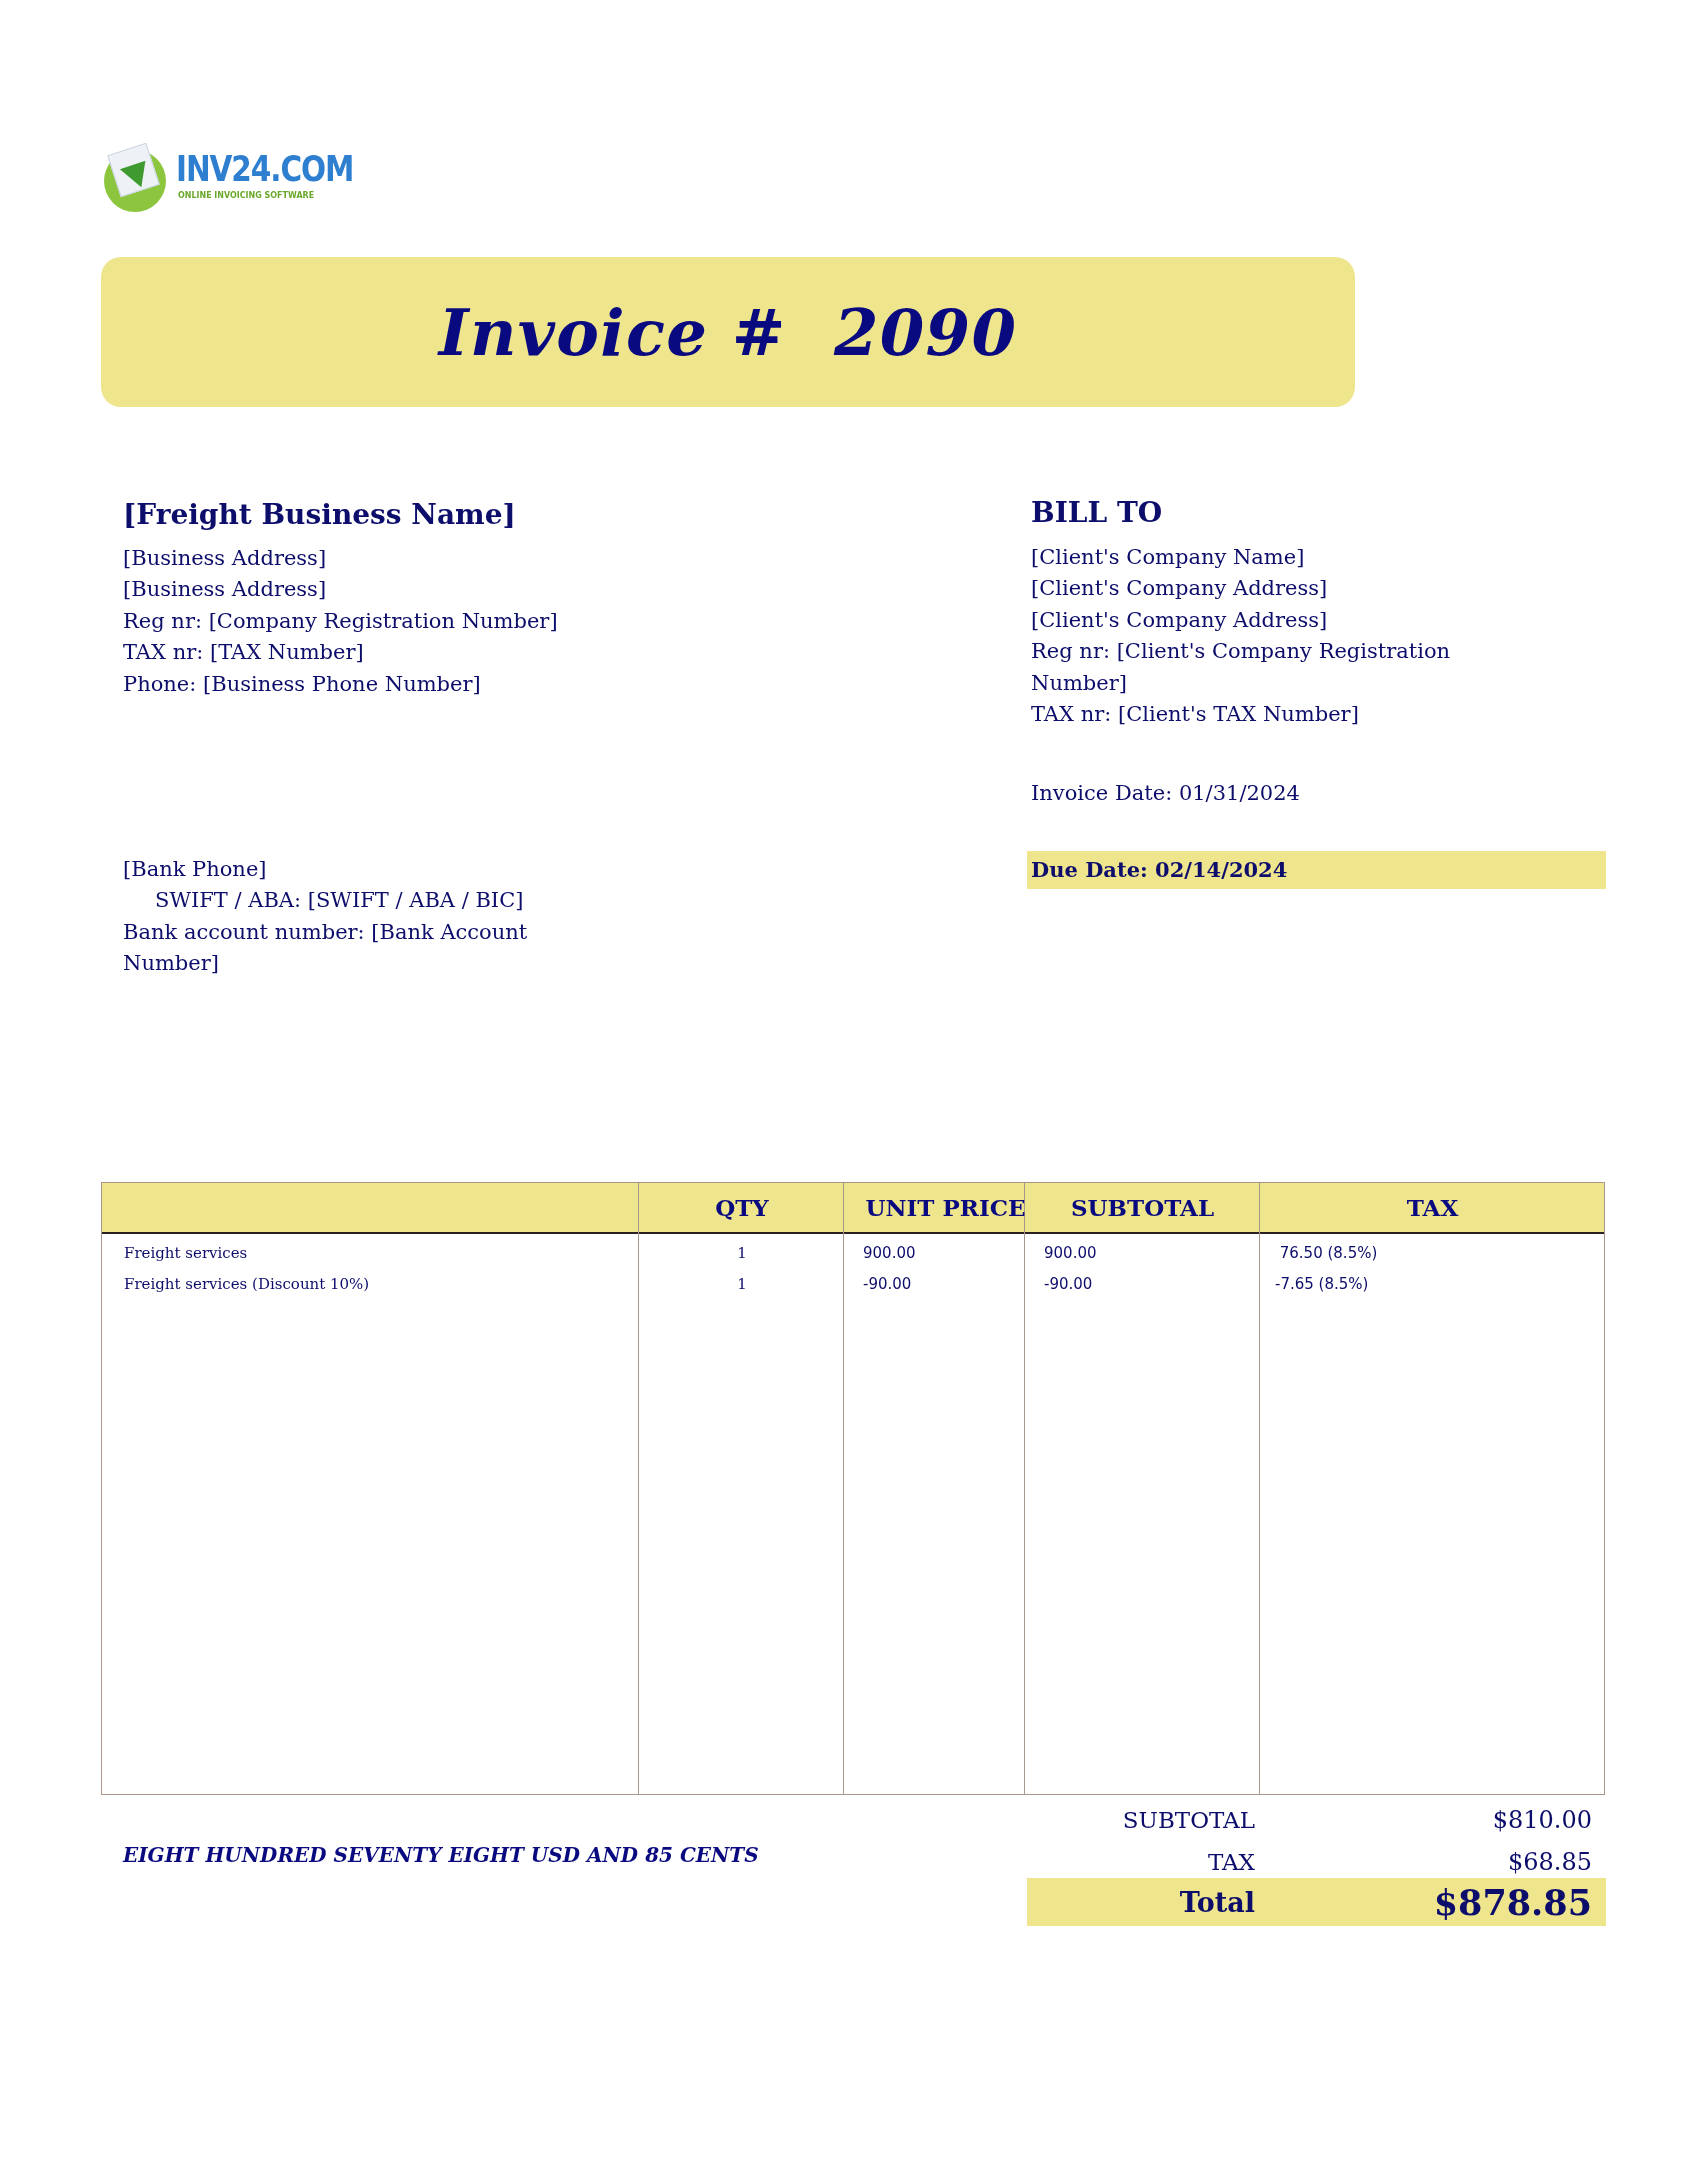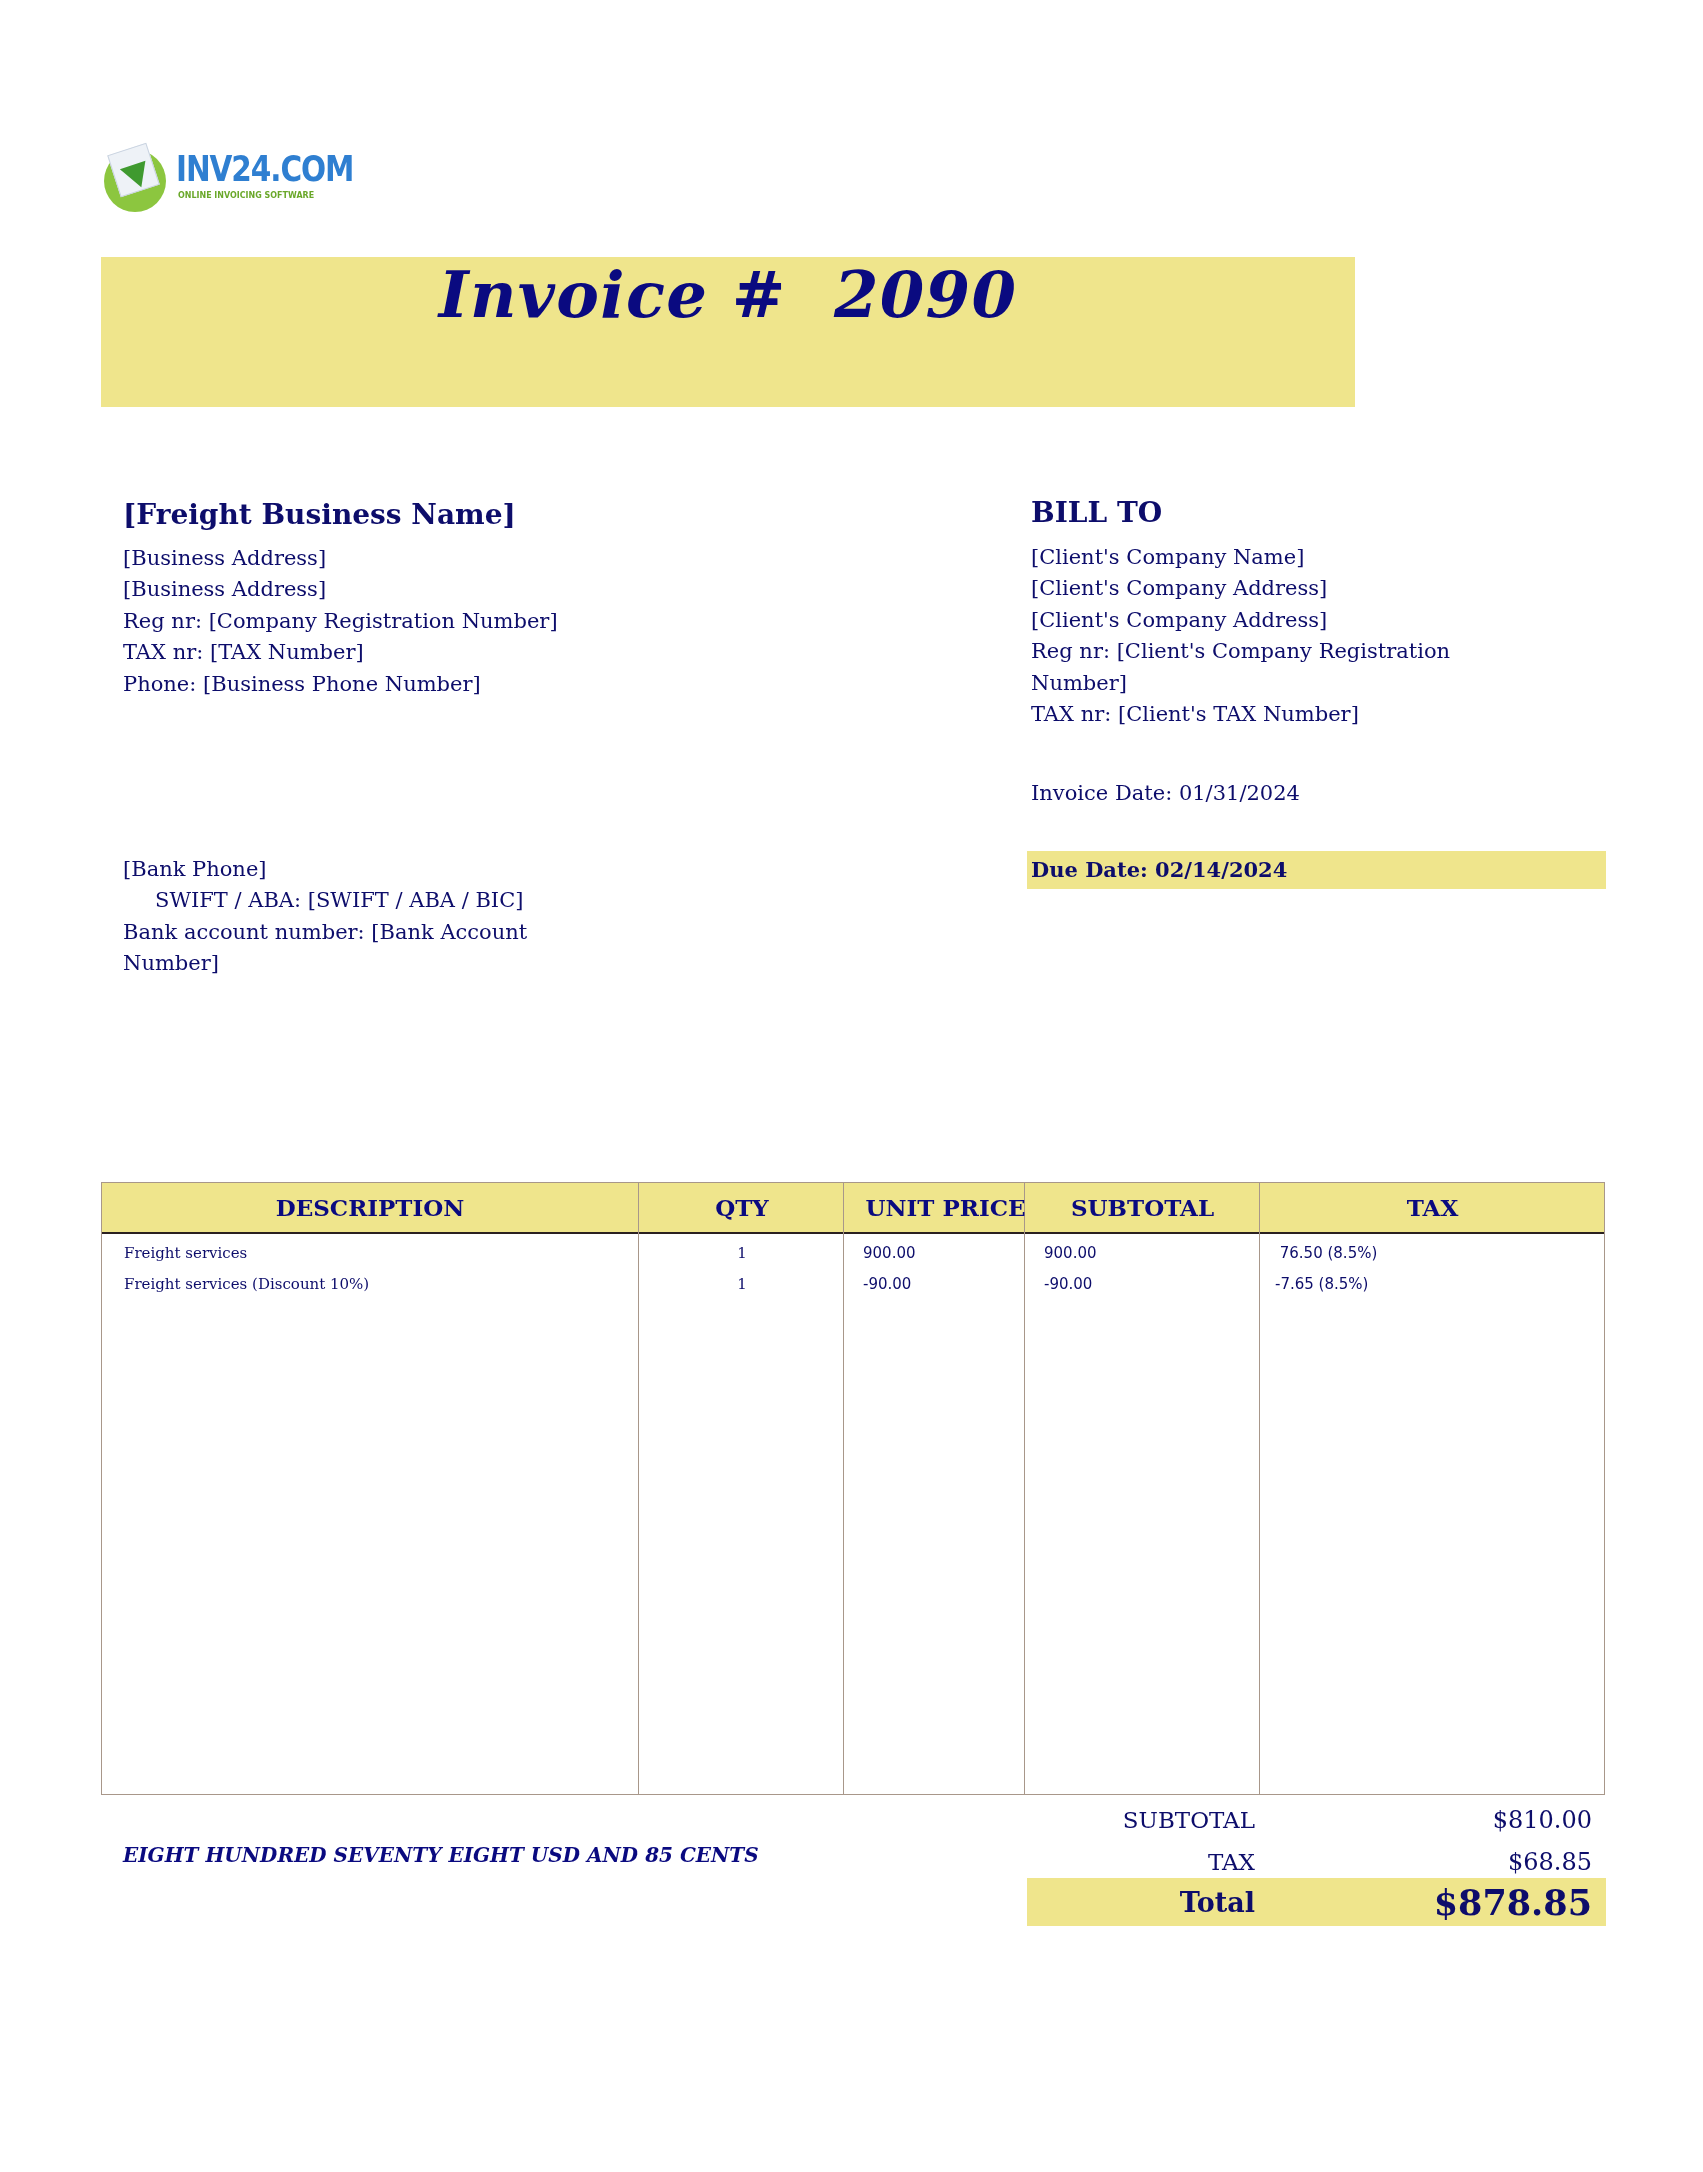--- a/index.html
+++ b/index.html
@@ -14,21 +14,21 @@
   #logo .circle { position:absolute; left:0; top:5.4px; width:62px; height:62px; border-radius:50%; background:#8cc63f; }
   #logo .paper { position:absolute; left:9.4px; top:2.7px; width:39px; height:42px; background:#eef2f7; border:0.7px solid #c9d3e0; transform:rotate(-18deg); }
   #logo .arrow { position:absolute; left:20px; top:13.4px; width:0; height:0;
                  border-left:14.7px solid transparent; border-right:14.7px solid transparent; border-bottom:23px solid #3f9a2f; transform:rotate(40deg); }
   #logo .brand { position:absolute; left:72px; top:4px; font-family:"DejaVu Sans", "Liberation Sans", sans-serif; font-weight:bold;
                  font-size:36px; line-height:40px; color:#2f7fd1; letter-spacing:-1.3px; transform:scaleX(0.82); transform-origin:left; }
   #logo .tagline { position:absolute; left:74px; top:44px; font-family:"DejaVu Sans", "Liberation Sans", sans-serif; font-weight:bold;
                    font-size:9.4px; color:#6aa82a; letter-spacing:0px; transform:scaleX(0.85); transform-origin:left; white-space:nowrap; }
 
   
-  #banner { left:101px; top:257px; width:1254px; height:150px; background:#efe58c; display:flex; align-items:flex-start; justify-content:center; }
+  #banner { left:101px; top:257px; width:1254px; height:150px; background:#efe58c; display:flex; align-items:center; justify-content:center;border-radius:20px; }
   #banner span { font-family:"DejaVu Serif", "Liberation Serif", serif; font-weight:bold; font-style:italic; font-size:64px; color:#0a0a80; letter-spacing:1.3px; white-space:pre; }
 
   .line { position:absolute; font-size:21px; line-height:31px; white-space:nowrap; color:#0d0d6b; }
   .bold { font-weight:bold; }
   .h-name { font-size:28px; font-weight:bold; }
 
   #due-band { left:1027px; top:851px; width:579px; height:38px; background:#efe58c; }
 
   
   #items-table { left:101px; top:1182px; width:1504px; height:613px; border:1.3px solid #a8978a; box-sizing:border-box; }
@@ -88,21 +88,20 @@
   <div class="line" style="left:123px; top:948px;">Number]</div>
 </div>
 
 <div id="items-table" class="abs">
   <div id="items-head"></div>
   <div class="col-div" style="left:536px;"></div>
   <div class="col-div" style="left:741px;"></div>
   <div class="col-div" style="left:922px;"></div>
   <div class="col-div" style="left:1157px;"></div>
 
-  <div class="th" style="left:0; width:536px;">DESCRIPTION</div>
   <div class="th" style="left:538px; width:204px;">QTY</div>
   <div class="th" style="left:743px; width:201px;">UNIT PRICE</div>
   <div class="th" style="left:924px; width:233px;">SUBTOTAL</div>
   <div class="th" style="left:1158px; width:345px;">TAX</div>
 
   <div>
     <div class="td serif" style="left:22px; top:55px;">Freight services</div>
     <div class="td serif" style="left:538px; width:204px; text-align:center; top:55px;">1</div>
     <div class="td sans" style="left:761px; top:55px;">900.00</div>
     <div class="td sans" style="left:942px; top:55px;">900.00</div>

